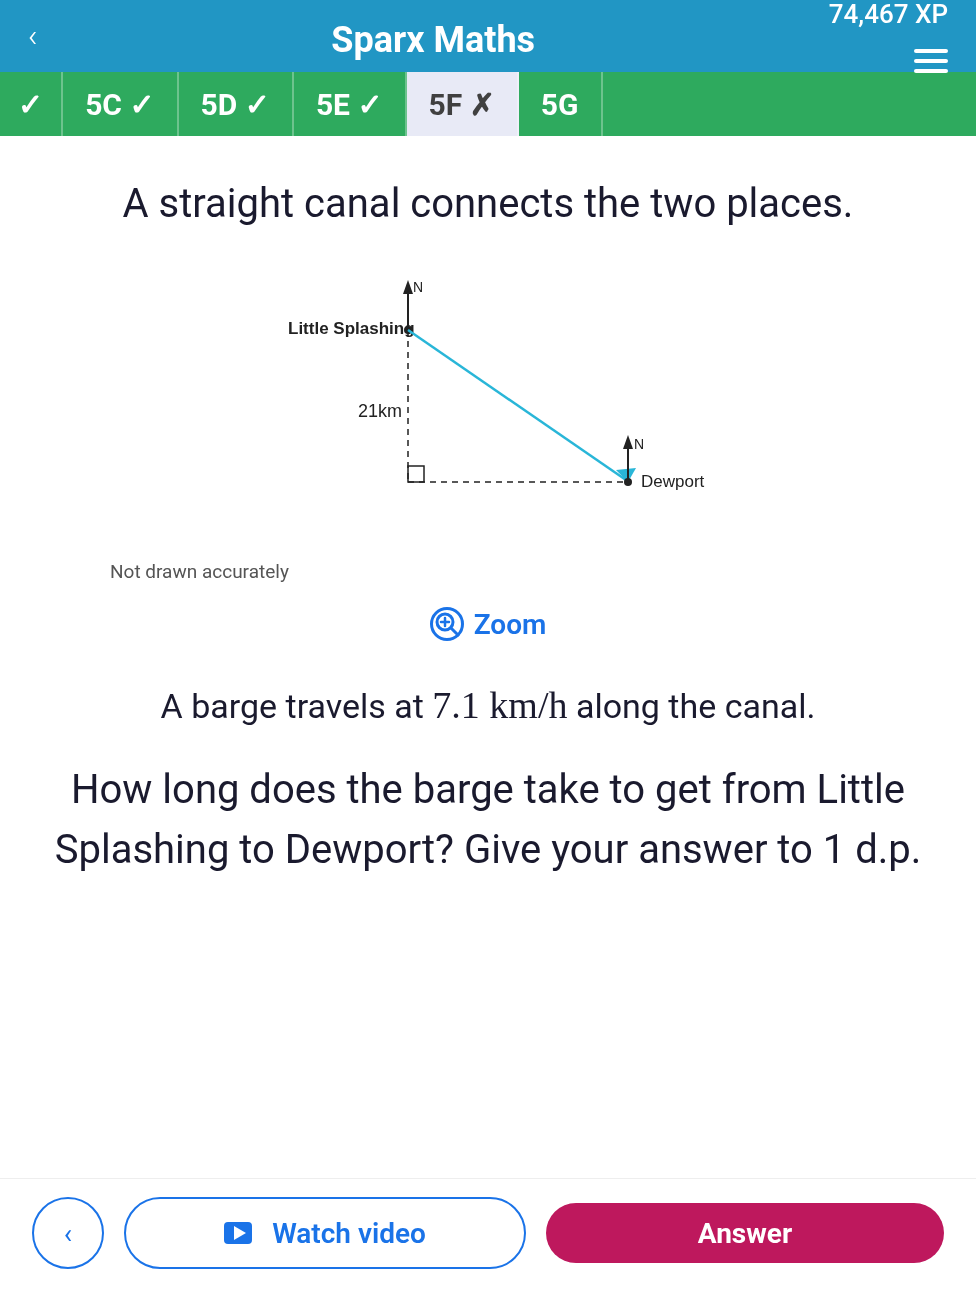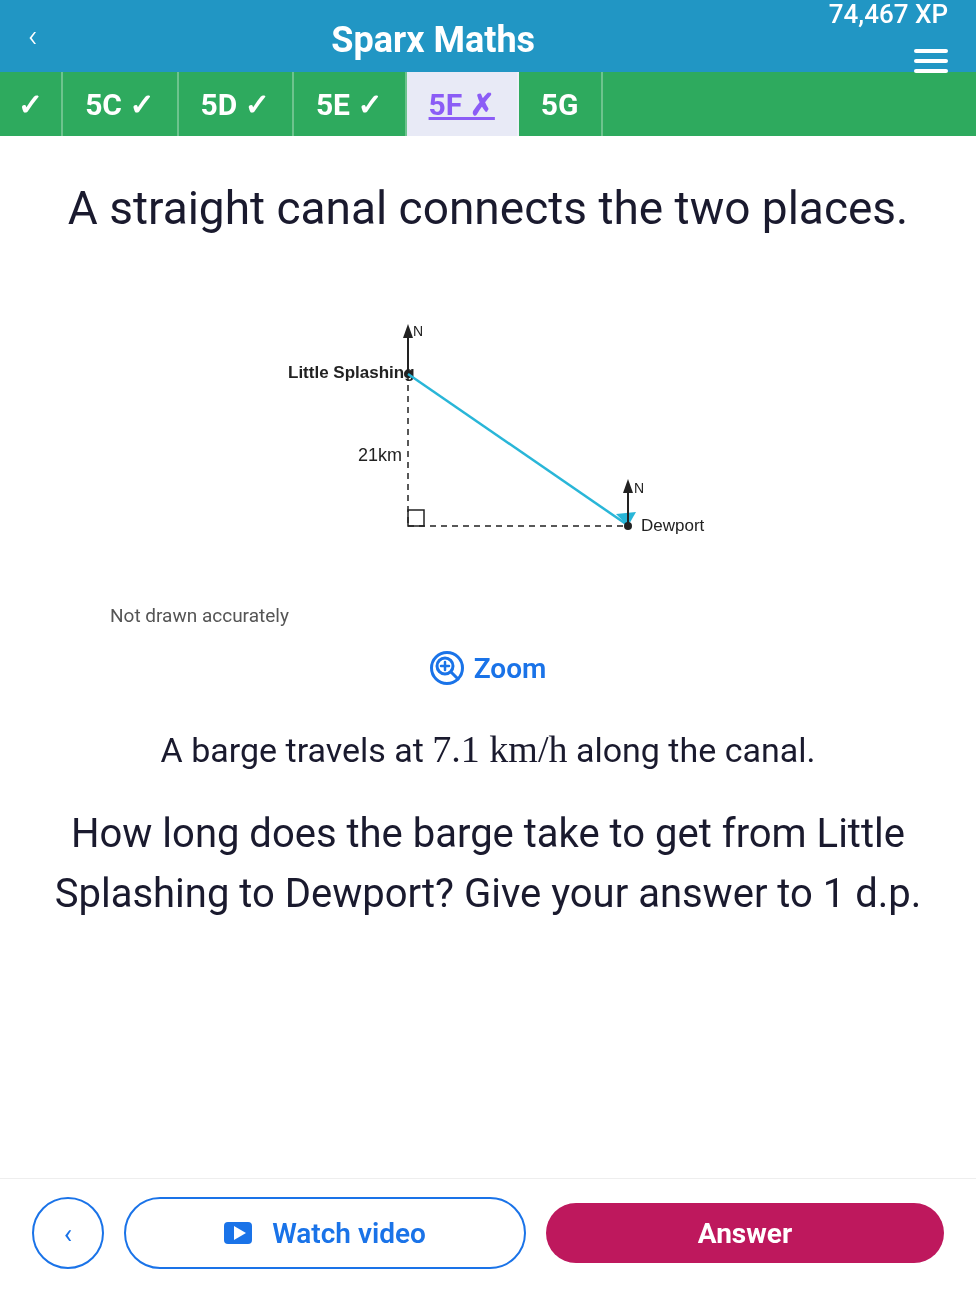--- a/index.html
+++ b/index.html
@@ -79,36 +79,34 @@
       cursor: pointer;
       white-space: nowrap;
       gap: 8px;
     }
     .tab-item.check-only {
       padding: 0 18px;
       font-size: 30px;
     }
     .tab-item.active {
       background: #e8eaf6;
-      color: #8b5cf6;
-      text-decoration: underline;
+      color: #404040;
     }
 
     
     .main {
       padding: 40px 50px 30px;
       background: #fff;
     }
 
     .question-title {
-      font-size: 46px;
+      font-size: 40px;
       color: #1a1a2e;
       text-align: center;
       line-height: 1.4;
-      margin-bottom: 36px;
     }
 
     
     .diagram-container {
       display: flex;
       justify-content: center;
       margin-bottom: 8px;
       position: relative;
     }
 

